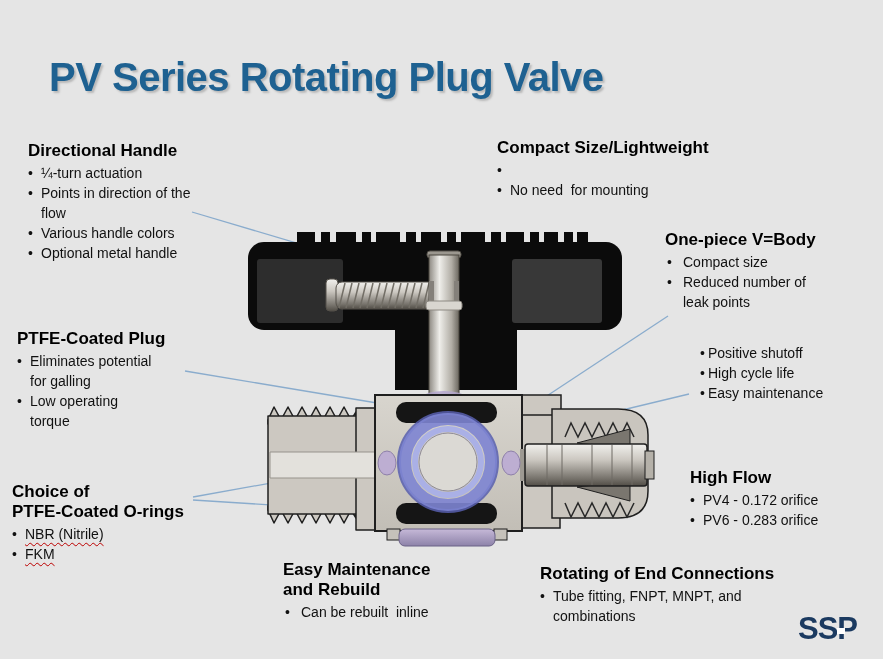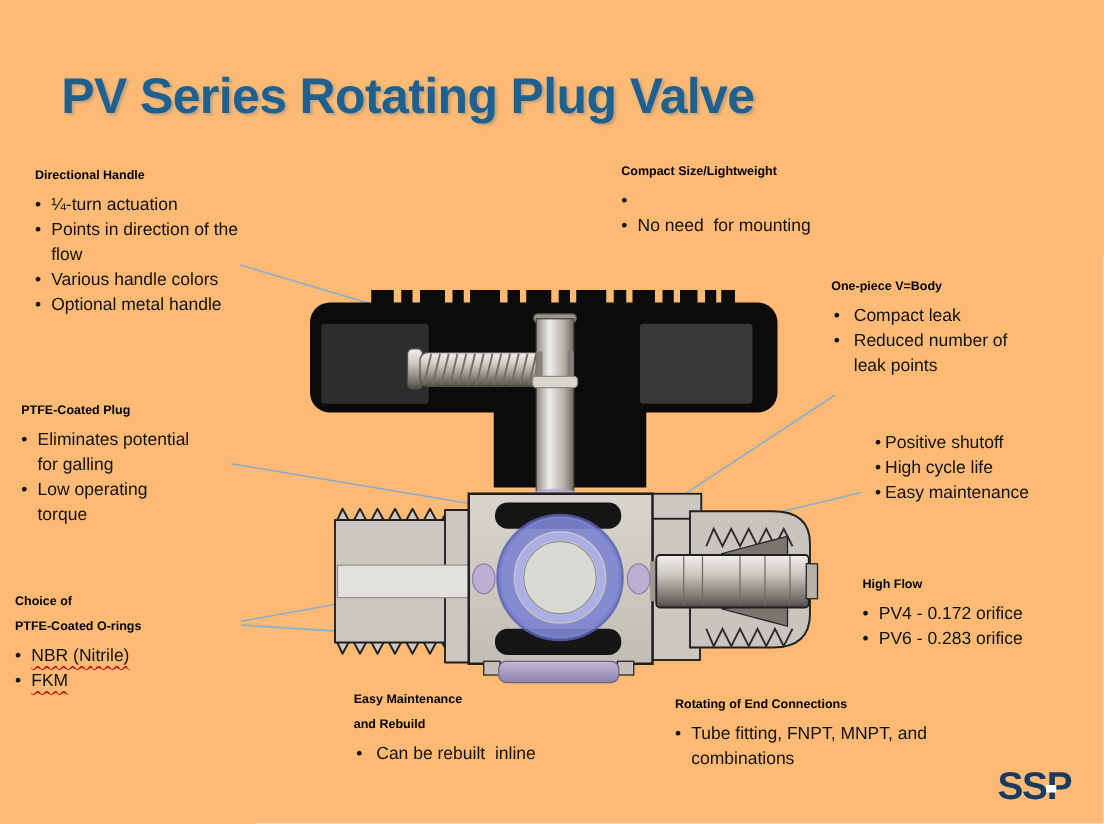--- a/index.html
+++ b/index.html
@@ -1,28 +1,28 @@
 <!DOCTYPE html>
 <html><head>
 <meta charset="utf-8">
 <style>
   html,body{margin:0;padding:0;background:#ffffff;}
   .slide{
-    position:relative;width:883px;height:659px;background:#fdba74;overflow:hidden;
+    position:relative;width:883px;height:659px;background:#e5e5e5;overflow:hidden;
     font-family:"Liberation Sans",sans-serif;color:#000;
   }
   .title{
     position:absolute;left:49px;top:55px;margin:0;
     font-size:40px;font-weight:bold;color:#1e6191;letter-spacing:-0.5px;
     text-shadow:2px 2px 2px rgba(130,130,130,0.45);white-space:nowrap;
   }
   .callout{position:absolute;}
   .callout .h{
-    font-size:10px;font-weight:bold;line-height:20px;color:#000;
-    white-space:pre-line;margin-bottom:2px;
+    font-size:17px;font-weight:bold;line-height:20px;color:#000;
+    white-space:pre-line;margin-bottom:2px;margin-top:10px;
   }
   .li{display:flex;align-items:flex-start;font-size:14px;line-height:20px;color:#111;}
   .li .b{flex:none;width:13px;}
   .li .t{white-space:pre-wrap;}
   .wide .b{width:18px;padding-left:2px;box-sizing:border-box;}
   .tight .b{width:8px;}
   .sp .t{text-decoration:underline wavy #bb0000;text-decoration-thickness:1px;text-underline-offset:3px;}
   svg{display:block;}
   .valve-svg{position:absolute;left:0;top:0;}
   .logo{position:absolute;left:797px;top:611px;}
@@ -196,21 +196,21 @@
     <div class="li">
         <span class="b">•</span>
         <span class="t">No need  for mounting</span>
       </div>
   </div>
 
   <div class="callout wide" style="left:665px;top:220px;width:205px">
     <div class="h">One-piece V=Body</div>
     <div class="li">
         <span class="b">•</span>
-        <span class="t">Compact leak</span>
+        <span class="t">Compact size</span>
       </div>
     <div class="li">
         <span class="b">•</span>
         <span class="t">Reduced number of
 leak points</span>
       </div>
   </div>
 
   <div class="callout" style="left:17px;top:319px;width:180px">
     <div class="h">PTFE-Coated Plug</div>

